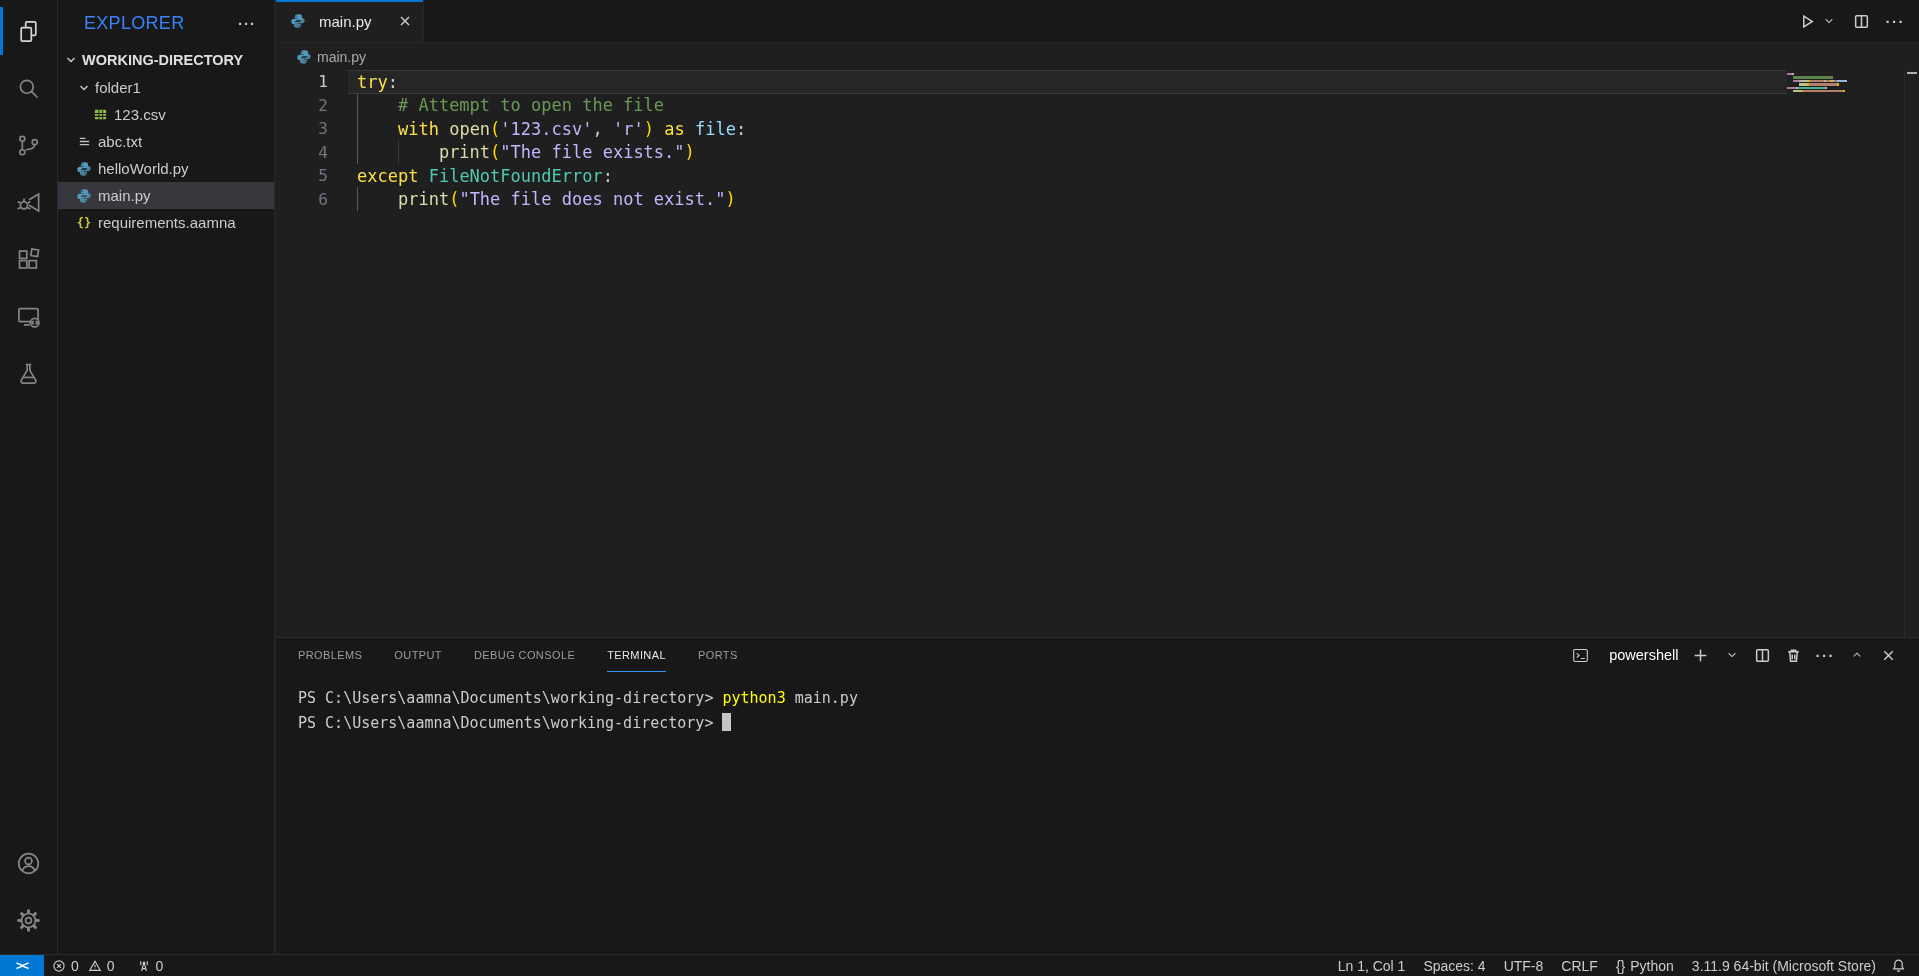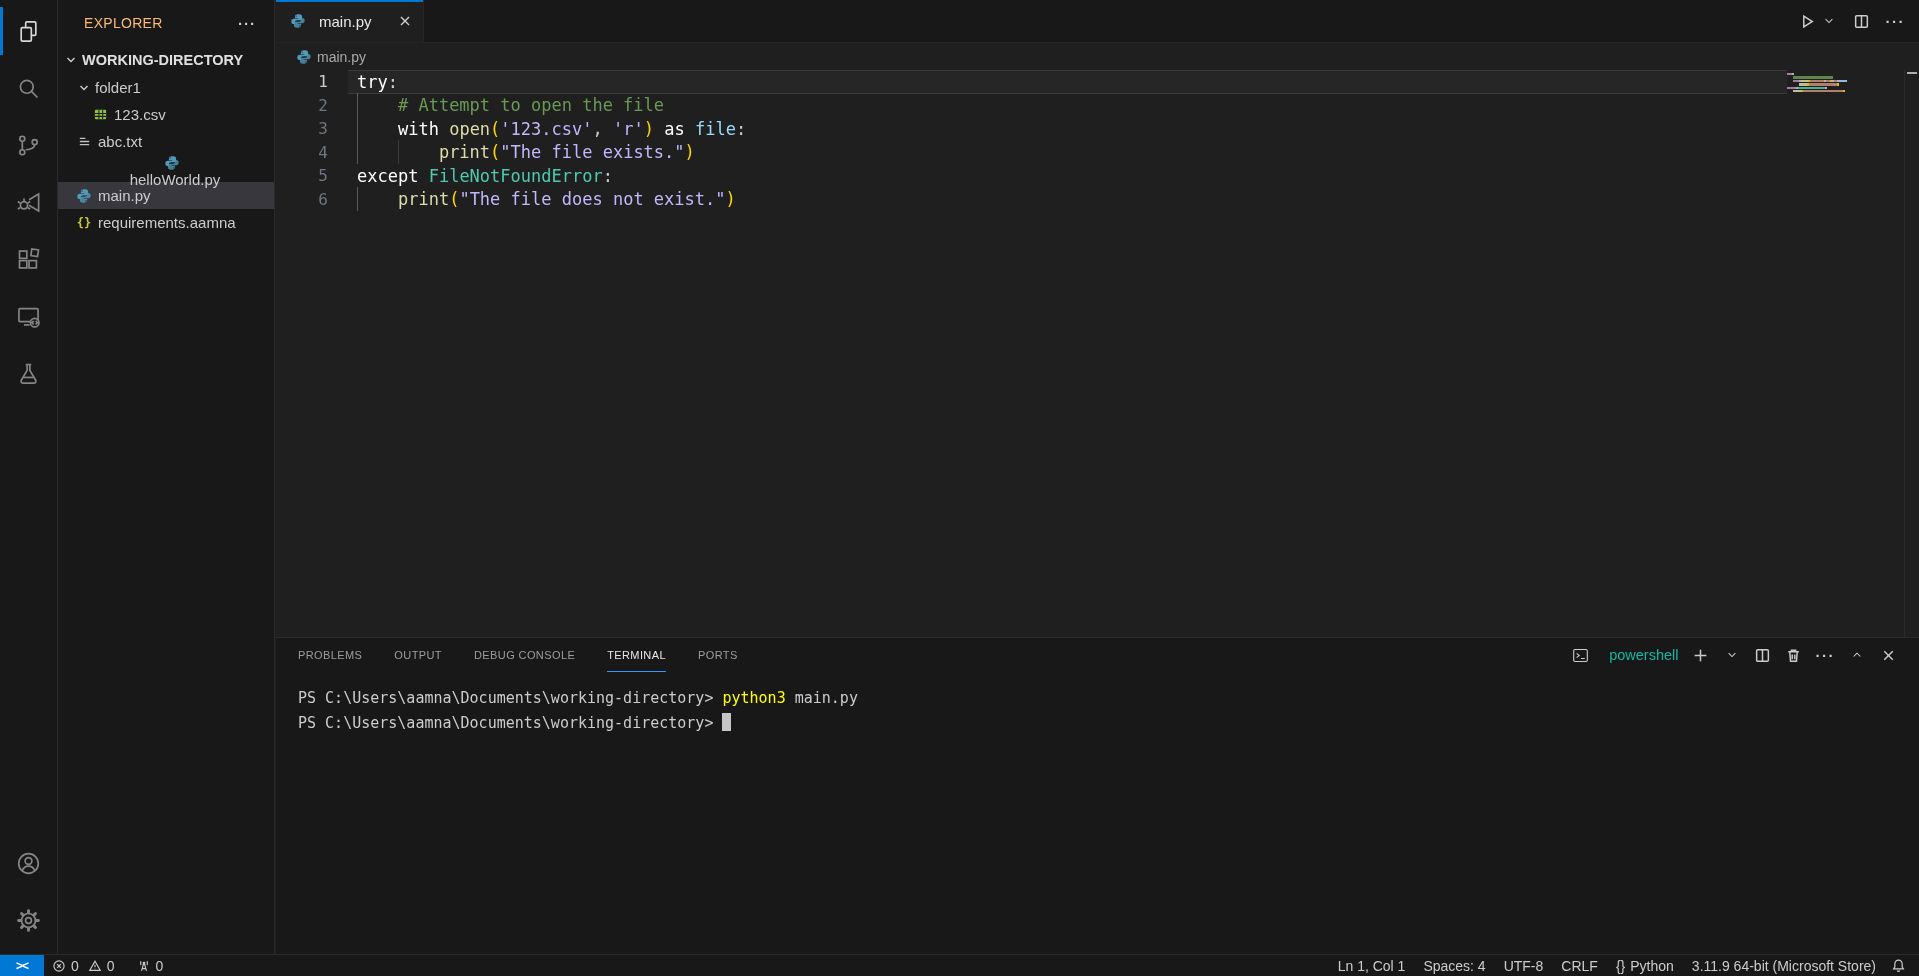--- a/index.html
+++ b/index.html
@@ -13,21 +13,21 @@
   .ab-item { position:relative; width:57px; height:52px; margin-top:5px; display:flex; align-items:center; justify-content:center; color:#858585; cursor:pointer; }
   .ab-item.active { color:#d7d7d7; }
   .ab-item.active::before { content:''; position:absolute; left:0; top:2px; width:3px; height:48px; background:#0078d4; }
   .ab-spacer { flex:1; }
   .ab-item svg { width:27px; height:27px; stroke:currentColor; fill:none; stroke-width:1.5; }
 
   
   .sidebar { position:absolute; left:58px; top:0; width:217px; height:954px;
              background:#181818; border-right:1px solid #2b2b2b; display:flex; flex-direction:column; font-size:15px; }
   .sidebar-header { height:46px; display:flex; align-items:center; padding:0 18px 0 26px; }
-  .sidebar-title { font-size:14px; color:#fdba74; letter-spacing:.3px; }
+  .sidebar-title { font-size:18px; color:#3b82f6; letter-spacing:.3px; }
   .sidebar-more { margin-left:auto; color:#cccccc; font-weight:bold; letter-spacing:1px; font-size:15px; cursor:pointer; }
   .tree-root-row { height:28px; display:flex; align-items:center; padding-left:5px; font-weight:bold; color:#e0e0e0; font-size:14.5px; cursor:pointer; }
   .tree-row { height:27px; display:flex; align-items:center; color:#cccccc; cursor:pointer; }
   .tree-row.selected { background:#37373d; }
   .tree-row .chev, .tree-root-row .chev { width:16px; height:16px; margin-right:3px; color:#cccccc; flex:none; }
   .chev svg { width:16px; height:16px; stroke:currentColor; fill:none; stroke-width:1.4; }
   .file-ico { width:16px; height:16px; margin-right:6px; flex:none; display:flex; align-items:center; justify-content:center; }
   .json-glyph { color:#cbcb41; font-family:"DejaVu Sans Mono", monospace; font-weight:bold; font-size:12px; }
   .sidebar-bottom { margin-top:auto; }
   .side-section { height:27px; display:flex; align-items:center; border-top:1px solid #2b2b2b; padding-left:6px; font-weight:bold; font-size:14px; color:#c8c8c8; cursor:pointer; }
@@ -53,36 +53,36 @@
   .editor { position:relative; height:567px; background:#1f1f1f;
             font-family:"DejaVu Sans Mono", monospace; font-size:17px; }
   .code-row { position:relative; height:23.5px; display:flex; align-items:center; }
   .code-row.active::after { content:''; position:absolute; left:72px; right:132px; top:0; bottom:0;
             border-top:1px solid #3a3a3a; border-bottom:1px solid #3a3a3a; background:rgba(255,255,255,.035); pointer-events:none; }
   .gutter { width:52px; text-align:right; color:#6e7681; font-size:16px; flex:none; }
   .code-row.active .gutter { color:#cccccc; }
   .code-content { position:relative; margin-left:29px; white-space:pre; color:#cccccc; }
   .guide { position:absolute; top:-2px; bottom:-2px; width:1px; background:#3b3b3b; }
   .guide.g0 { background:#585858; }
-  .tok-kw{color:#ffffff} .tok-com{color:#6A9955} .tok-fn{color:#DCDCAA} .tok-str{color:#c4b5fd}
+  .tok-kw{color:#fde047} .tok-com{color:#6A9955} .tok-fn{color:#DCDCAA} .tok-str{color:#c4b5fd}
   .tok-cls{color:#4EC9B0} .tok-var{color:#9CDCFE} .tok-pun{color:#cccccc} .tok-br{color:#FFD700}
 
   .minimap { position:absolute; left:1511px; top:3px; width:112px; }
   .mm-line { display:flex; height:2.4px; margin-bottom:1px; }
   .mm-seg { height:2.4px; opacity:.85; }
   .overview-ruler { position:absolute; left:1628px; top:0; bottom:0; width:15px; border-left:1px solid #2b2b2b; }
   .ruler-marker { position:absolute; left:2px; right:2px; top:2px; height:2px; background:#b0b0b0; }
 
   
   .panel { position:absolute; left:0; right:0; top:637px; bottom:0; background:#181818; border-top:1px solid #2b2b2b; }
   .panel-tabs { position:relative; height:34px; display:flex; align-items:stretch; padding-left:22px; gap:32px; }
   .panel-tab { display:flex; align-items:center; font-size:11px; letter-spacing:.4px; color:#9d9d9d; border-bottom:1.5px solid transparent; cursor:pointer; }
   .panel-tab.active { color:#e7e7e7; border-bottom-color:#3794ff; }
   .panel-controls { position:absolute; right:22px; top:0; height:34px; display:flex; align-items:center; gap:13px; color:#cccccc; }
-  .shell-label { display:flex; align-items:center; gap:20px; font-size:14.5px; color:#14b8a6; cursor:pointer; }
+  .shell-label { display:flex; align-items:center; gap:20px; font-size:14.5px; color:#ffffff; cursor:pointer; }
   .terminal { padding:15px 0 0 22px; font-family:"DejaVu Sans Mono", monospace; font-size:15px; line-height:23.2px; color:#cccccc; white-space:pre; }
   .t-cmd { color:#ffff00; }
   .t-cursor { display:inline-block; width:9px; height:18px; background:#c6c6c6; transform:translateY(3px); }
 
   
   .status-bar { position:absolute; left:0; right:0; top:954px; height:22px; background:#181818; border-top:1px solid #2b2b2b;
                 display:flex; align-items:center; font-size:14px; color:#cccccc; }
   .remote { width:44px; height:22px; background:#0078d4; color:#ffffff; display:flex; align-items:center; justify-content:center;
             font-weight:bold; font-size:12px; letter-spacing:-1px; cursor:pointer; }
   .sb-group { display:flex; align-items:center; gap:5px; padding:0 8px; height:100%; cursor:pointer; }
@@ -192,21 +192,21 @@
           <span>123.csv</span>
         </div>
         <div class="tree-row" style="padding-left: 18px;">
           <span class="file-ico">
             <svg width="15" height="15" viewBox="0 0 16 16" stroke="#bfbfbf" stroke-width="1.4">
               <path d="M3 4.7h6M3 8h10M3 11.3h10"></path>
             </svg>
           </span>
           <span>abc.txt</span>
         </div>
-        <div class="tree-row" style="padding-left: 18px; flex-direction: column;">
+        <div class="tree-row" style="padding-left: 18px;">
           <span class="file-ico">
             <svg width="16" height="16" viewBox="0 0 16 16">
               <path fill="#519aba" d="M7.9 1.3c-1.9 0-3 .8-3 2.2v1.7h3.3v.5H3.7c-1.5 0-2.4 1.1-2.4 2.7s.9 2.7 2.4 2.7h1.2V9.3c0-1.2 1-2.1 2.3-2.1h3.1c1.1 0 1.8-.7 1.8-1.8V3.5c0-1.4-1.1-2.2-2.9-2.2z"></path>
               <path fill="#519aba" opacity=".8" d="M7.9 1.3c-1.9 0-3 .8-3 2.2v1.7h3.3v.5H3.7c-1.5 0-2.4 1.1-2.4 2.7s.9 2.7 2.4 2.7h1.2V9.3c0-1.2 1-2.1 2.3-2.1h3.1c1.1 0 1.8-.7 1.8-1.8V3.5c0-1.4-1.1-2.2-2.9-2.2z" transform="rotate(180 8 8)"></path>
               <circle cx="6.1" cy="3.1" r=".65" fill="#1f1f1f"></circle>
               <circle cx="9.9" cy="12.9" r=".65" fill="#1f1f1f"></circle>
             </svg>
           </span>
           <span>helloWorld.py</span>
         </div>

